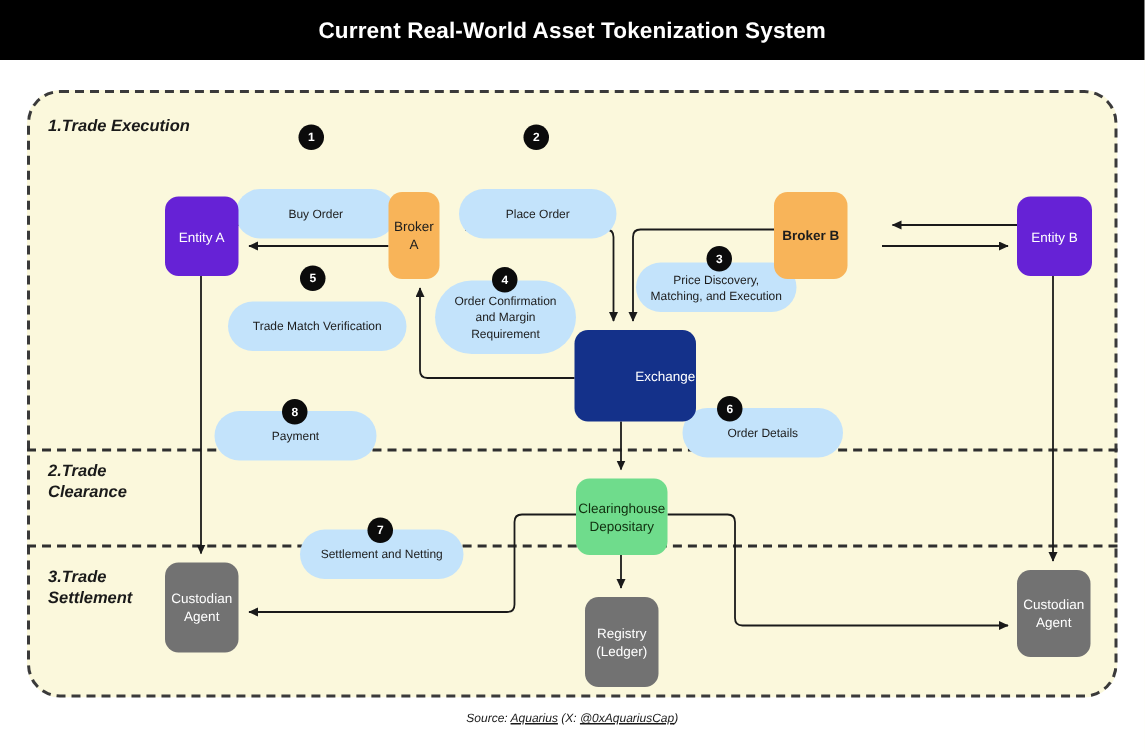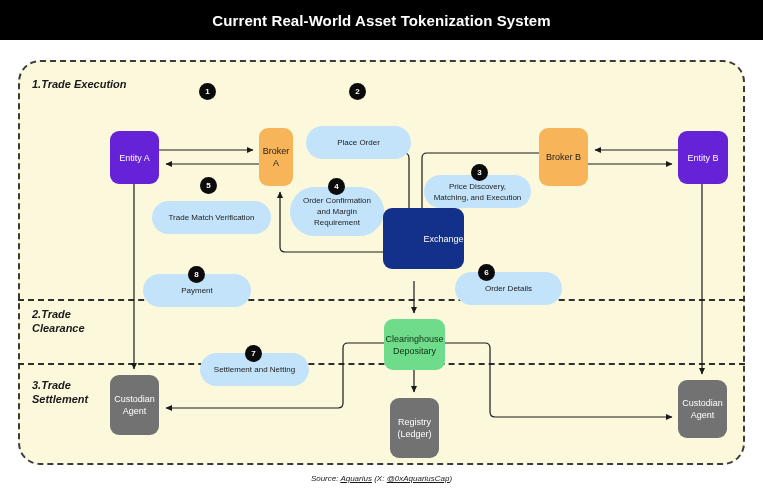--- a/index.html
+++ b/index.html
@@ -97,23 +97,23 @@
     z-index: 5;
   }
   .node.entity   { background: #6622D6; color: #ffffff; }
   .node.broker   { background: #F8B459; color: #1d1d1d; }
   .node.exchange { background: #14318A; color: #ffffff; }
   .node.clearing { background: #6FDC8C; color: #11300f; }
   .node.custody  { background: #727272; color: #ffffff; }
 
   #node-entity-a   { left: 110px; top: 91px;  width: 49px; height: 53px; }
   #node-broker-a   { left: 259px; top: 88px;  width: 34px; height: 58px; }
-  #node-broker-b   { left: 539px; top: 88px;  width: 49px; height: 58px; }
+  #node-broker-b   { left: 516px; top: 88px;  width: 49px; height: 58px; font-weight: bold; }
   #node-entity-b   { left: 678px; top: 91px;  width: 50px; height: 53px; }
-  #node-exchange   { left: 383px; top: 168px; width: 81px; height: 61px; padding-left: 42px; }
+  #node-exchange   { left: 383px; top: 180px; width: 81px; height: 61px; padding-left: 42px; }
   #node-clearing   { left: 384px; top: 279px; width: 61px; height: 51px; }
   #node-registry   { left: 390px; top: 358px; width: 49px; height: 60px; }
   #node-custodian-a{ left: 110px; top: 335px; width: 49px; height: 60px; }
   #node-custodian-b{ left: 678px; top: 340px; width: 49px; height: 58px; }
 
   
   .pill {
     position: absolute;
     background: #C3E3FB;
     border-radius: 100px;
@@ -251,20 +251,21 @@
     <div class="node exchange" id="node-exchange">Exchange</div>
     <div class="node clearing" id="node-clearing">Clearinghouse
 Depositary</div>
     <div class="node custody" id="node-registry">Registry
 (Ledger)</div>
     <div class="node custody" id="node-custodian-a">Custodian
 Agent</div>
     <div class="node custody" id="node-custodian-b">Custodian
 Agent</div>
 
+    <div class="pill" id="pill-1">Buy Order</div>
     <div class="badge" id="badge-1">1</div>
 
     <div class="pill" id="pill-2">Place Order</div>
     <div class="badge" id="badge-2">2</div>
 
     <div class="pill" id="pill-3">Price Discovery, Matching, and Execution</div>
     <div class="badge" id="badge-3">3</div>
 
     <div class="pill" id="pill-4">Order Confirmation and Margin Requirement</div>
     <div class="badge" id="badge-4">4</div>

